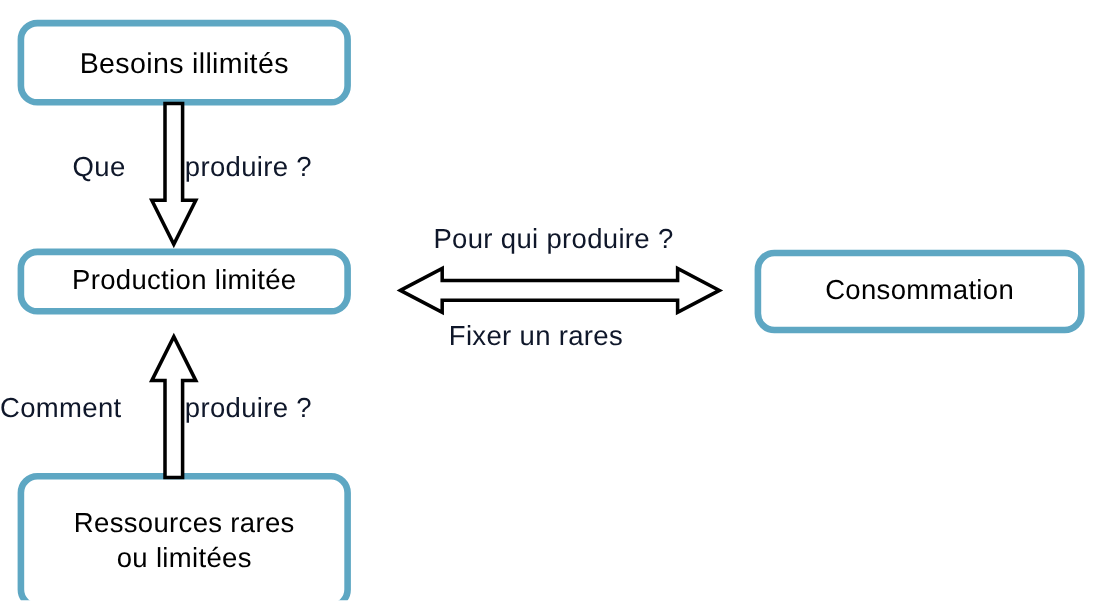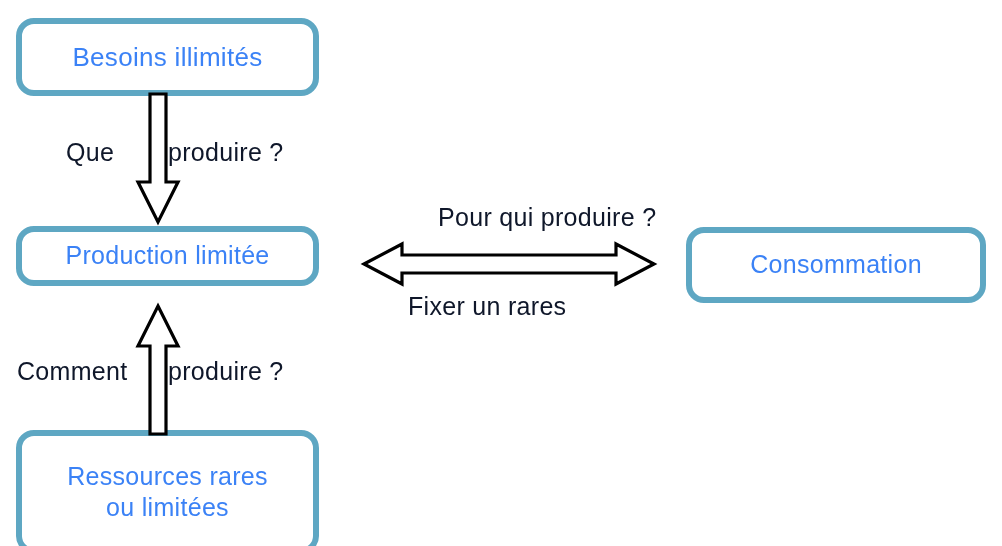--- a/index.html
+++ b/index.html
@@ -18,21 +18,21 @@
   .node {
     position: absolute;
     box-sizing: border-box;
     background: #ffffff;
     border: 6px solid #5ea7c3;
     border-radius: 18px;
     display: flex;
     align-items: center;
     justify-content: center;
     text-align: center;
-    color: #3b82f6;
+    color: #000000;
     line-height: 1.25;
   }
   .node-label {
     display: block;
     white-space: pre-line;
     letter-spacing: 0.3px;
   }
   #node-besoins {
     left: 16px;
     top: 18px;
@@ -81,31 +81,30 @@
   }
   #label-que {
     left: 66px;
     top: 138px;
   }
   #label-produire-1 {
     left: 168px;
     top: 138px;
   }
   #label-comment {
-    left: 17px;
+    left: 0;
     top: 357px;
   }
   #label-produire-2 {
     left: 168px;
     top: 357px;
   }
   #label-pour-qui {
     left: 394px;
     top: 203px;
-    margin-left: 44px;
   }
   #label-fixer {
     left: 408px;
     top: 292px;
   }
   #arrow-down {
     left: 128px;
     top: 94px;
     width: 60px;
     height: 134px;

